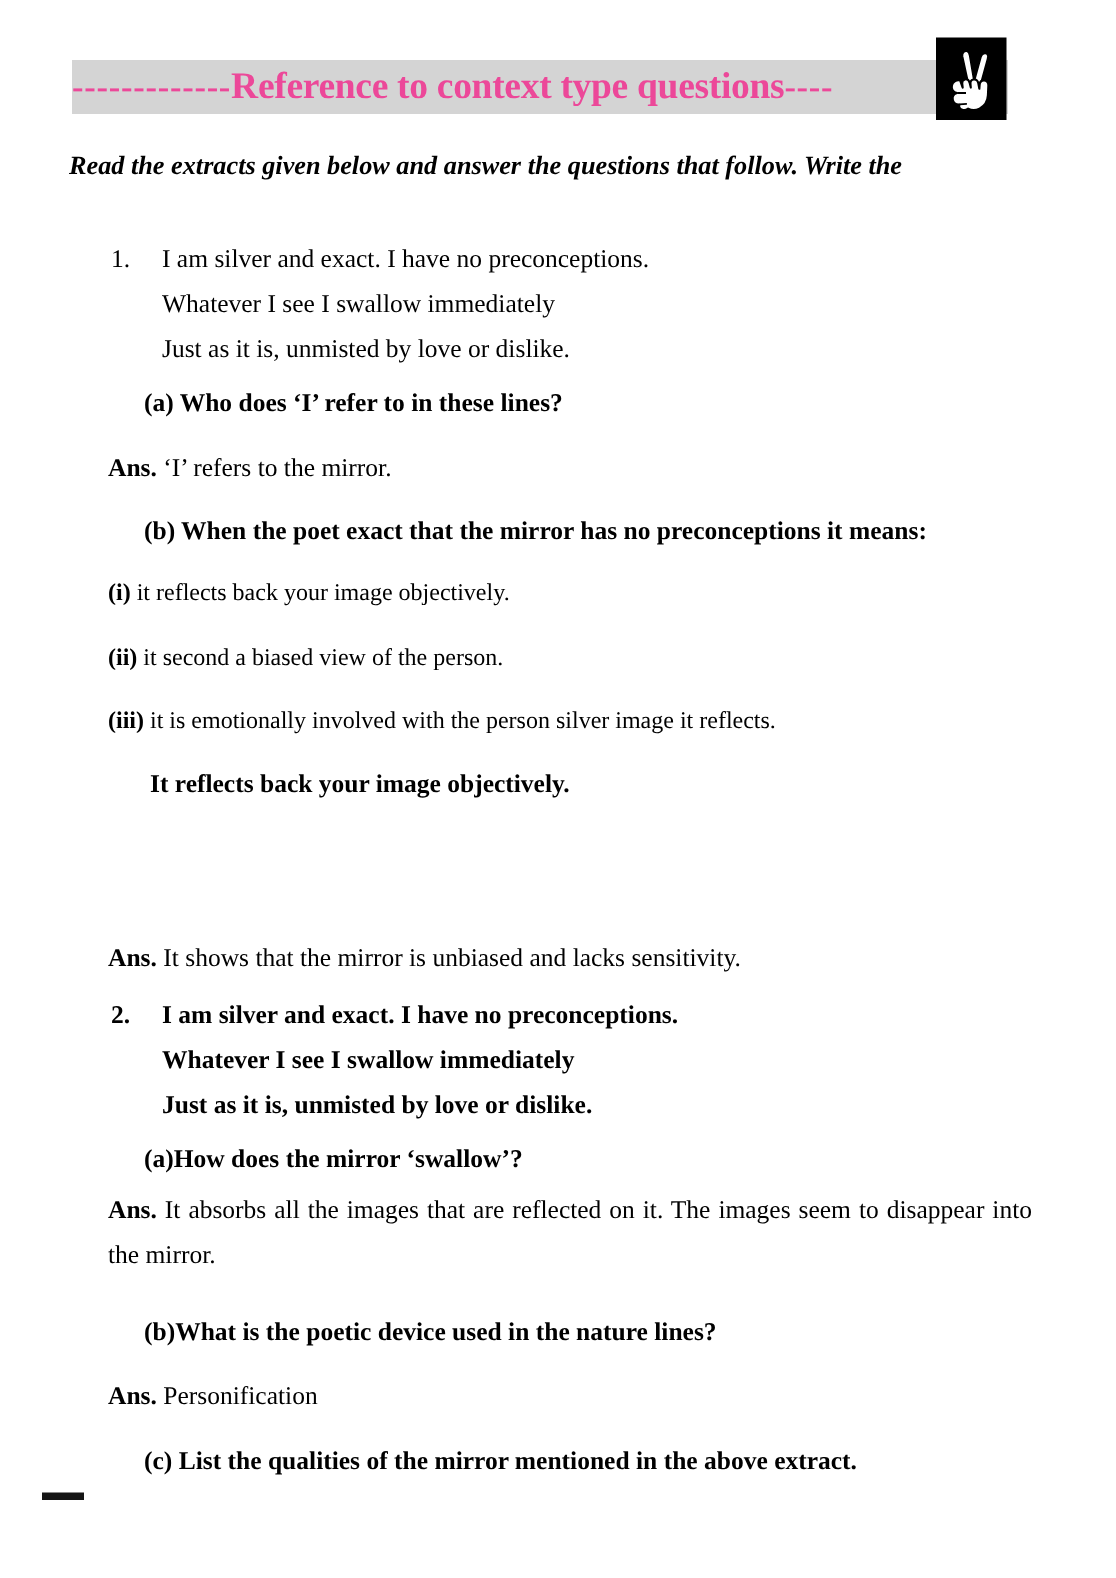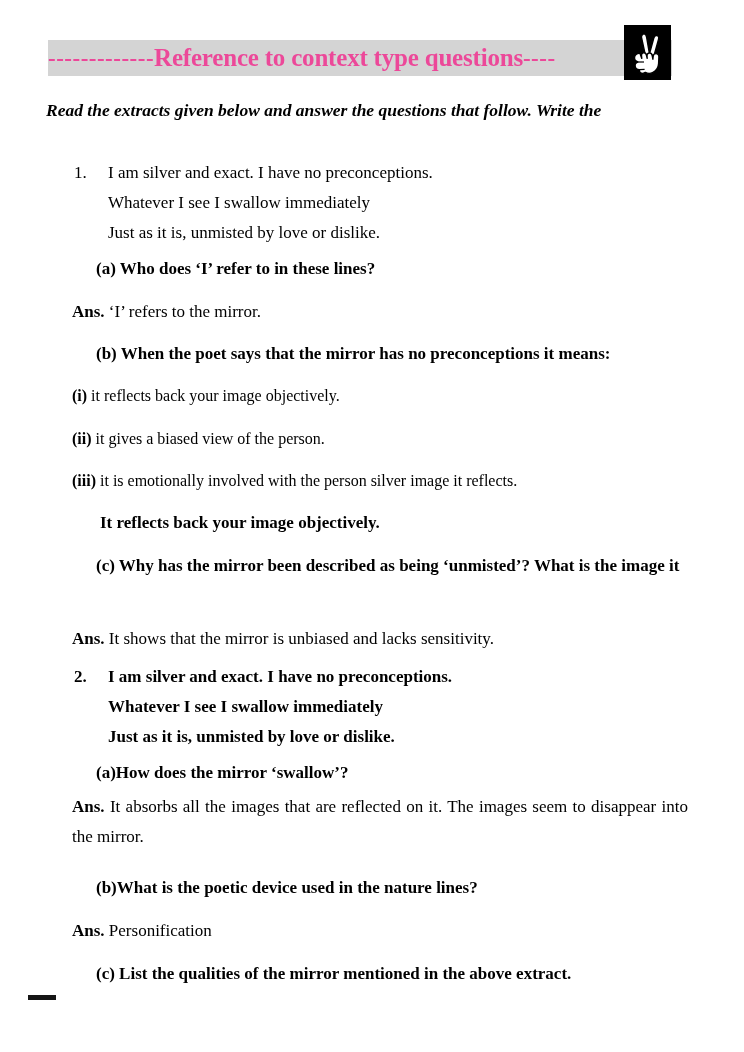--- a/index.html
+++ b/index.html
@@ -217,36 +217,35 @@
     <div class="extract-line" style="top:163px">I am silver and exact. I have no preconceptions.</div>
     <div class="extract-line" style="top:193px">Whatever I see I swallow immediately</div>
     <div class="extract-line" style="top:223px">Just as it is, unmisted by love or dislike.</div>
 
     <div class="qline" style="top:254px">(a) Who does ‘I’ refer to in these lines?</div>
 
     <div class="aline" style="top:297px">
       <span class="lbl">Ans.</span><span> ‘I’ refers to the mirror.</span>
     </div>
 
-    <div class="qline" style="top:339px">(b) When the poet says that the mirror has no preconceptions it means:</div>
+    <div class="qline" style="top:339px">(b) When the poet exact that the mirror has no preconceptions it means:</div>
 
     <div class="optline" style="top:381px">
       <span class="lbl">(i)</span><span> it reflects back  your image objectively.</span>
     </div>
     <div class="optline" style="top:424px">
-      <span class="lbl">(ii)</span><span> it gives a biased view of the person.</span>
+      <span class="lbl">(ii)</span><span> it second a biased view of the person.</span>
     </div>
     <div class="optline" style="top:466px">
       <span class="lbl">(iii)</span><span> it is emotionally involved with the person silver image it reflects.</span>
     </div>
 
     <div class="answer-bold" style="top:508px">It reflects back your image objectively.</div>
 
     <div class="qline" style="top:551px">
-      <span>(c) Why has the mirror been described as being ‘unmisted’? What is the image it</span>
     </div>
 
     <div class="aline" style="top:624px">
       <span class="lbl">Ans.</span><span> It shows that the mirror is unbiased and lacks sensitivity.</span>
     </div>
 
     <div class="extract-num b" style="top:667px">2.</div>
     <div class="extract-line b" style="top:667px">I am silver and exact. I have no preconceptions.</div>
     <div class="extract-line b" style="top:697px">Whatever I see I swallow immediately</div>
     <div class="extract-line b" style="top:727px">Just as it is, unmisted by love or dislike.</div>

